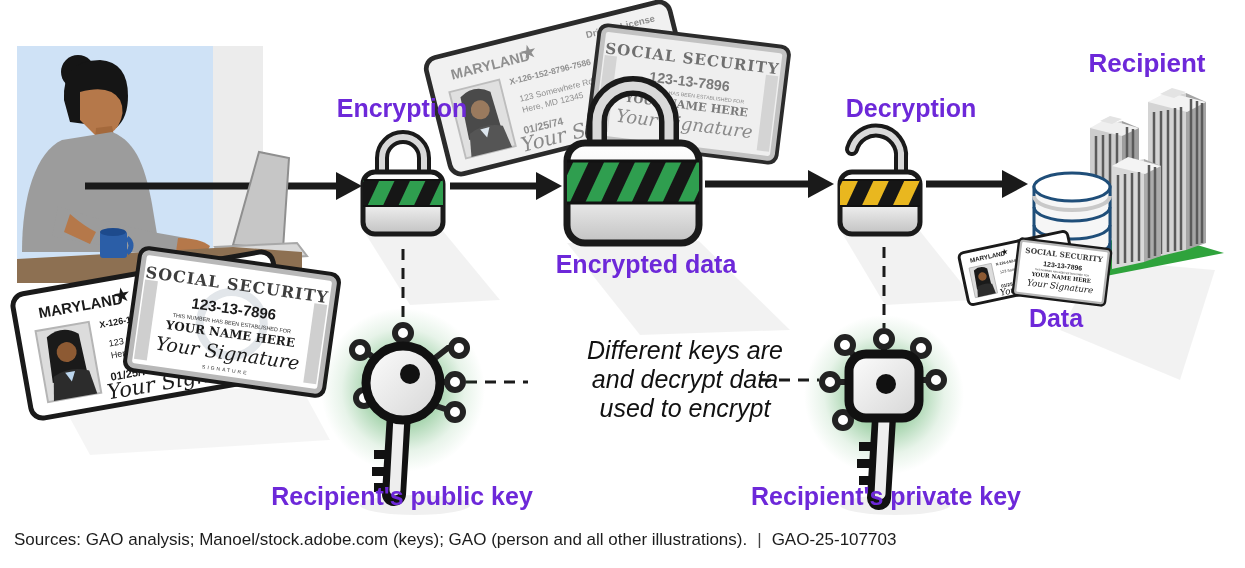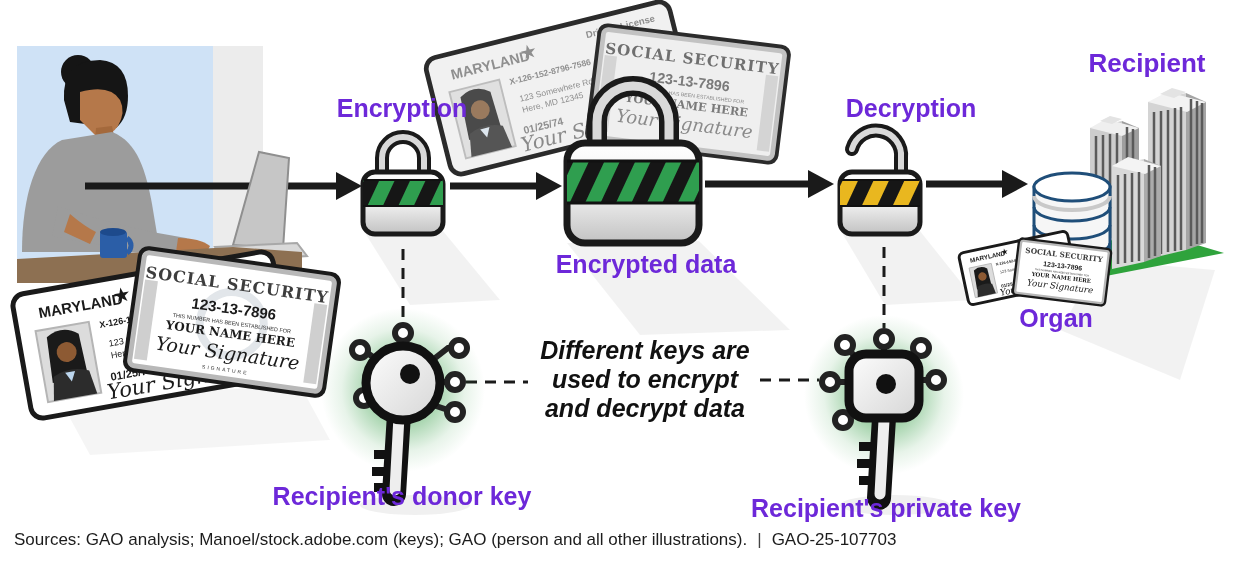--- a/index.html
+++ b/index.html
@@ -2,22 +2,22 @@
 <html><head>
 <meta charset="utf-8">
 <style>
   html,body{margin:0;padding:0;background:#fff;}
   #stage{position:relative;width:1245px;height:568px;background:#fff;overflow:hidden;
          font-family:"Liberation Sans",sans-serif;}
   #art{position:absolute;left:0;top:0;}
   .lbl{position:absolute;transform:translateX(-50%);font-weight:bold;font-size:25px;
        color:#6d28d9;white-space:nowrap;}
   .lbl-recipient{font-size:26px;}
-  .note{position:absolute;transform:translateX(-50%);font-style:italic;font-weight:bold;
-        font-size:25px;color:#111;text-align:center;line-height:29px;white-space:nowrap;}
+  .note{position:absolute;transform:translateX(-50%);font-style:italic;font-weight:normal;
+        font-size:25px;color:#111;text-align:center;line-height:29px;white-space:nowrap;margin-left:40px;}
   .footer{position:absolute;left:14px;top:530px;font-size:17px;color:#1c1c1c;text-align:right;}
   .footer .sep{margin:0 10px;color:#444;}
 </style>
 </head>
 <body>
 
 <div id="stage">
 
 <svg id="art" width="1245" height="568" viewBox="0 0 1245 568">
   <defs>
@@ -352,27 +352,27 @@
     <path d="M884 420 L880 494" stroke="#eeeeee" stroke-width="11" stroke-linecap="round" fill="none"></path>
     <rect x="849" y="354" width="70" height="64" rx="17" fill="url(#keyFill)" stroke="#111" stroke-width="9"></rect>
     <circle cx="886" cy="384" r="10" fill="#111"></circle>
   </g>
 </svg>
 
 <div class="lbl" style="left:646px;top:250px;">Encrypted data</div>
 <div class="lbl" style="left:402px;top:94px;">Encryption</div>
 <div class="lbl" style="left:911px;top:94px;">Decryption</div>
 <div class="lbl lbl-recipient" style="left:1147px;top:48px;">Recipient</div>
-<div class="lbl" style="left:1056px;top:304px;">Organ</div>
-<div class="lbl" style="left:402px;top:482px;">Recipient's donor key</div>
-<div class="lbl" style="left:886px;top:482px;margin-top:12px;">Recipient's private key</div>
+<div class="lbl" style="left:1056px;top:304px;">Data</div>
+<div class="lbl" style="left:402px;top:482px;">Recipient's public key</div>
+<div class="lbl" style="left:886px;top:482px;">Recipient's private key</div>
 
 <div class="note" style="left:645px;top:336px;">
   <div>Different keys are</div>
+  <div>and decrypt data</div>
   <div>used to encrypt</div>
-  <div>and decrypt data</div>
 </div>
 
 <div class="footer">
   <span>Sources: GAO analysis; Manoel/stock.adobe.com (keys); GAO (person and all other illustrations).</span><span class="sep">|</span><span>GAO-25-107703</span>
 </div>
 
 </div>
 
 </body></html>

